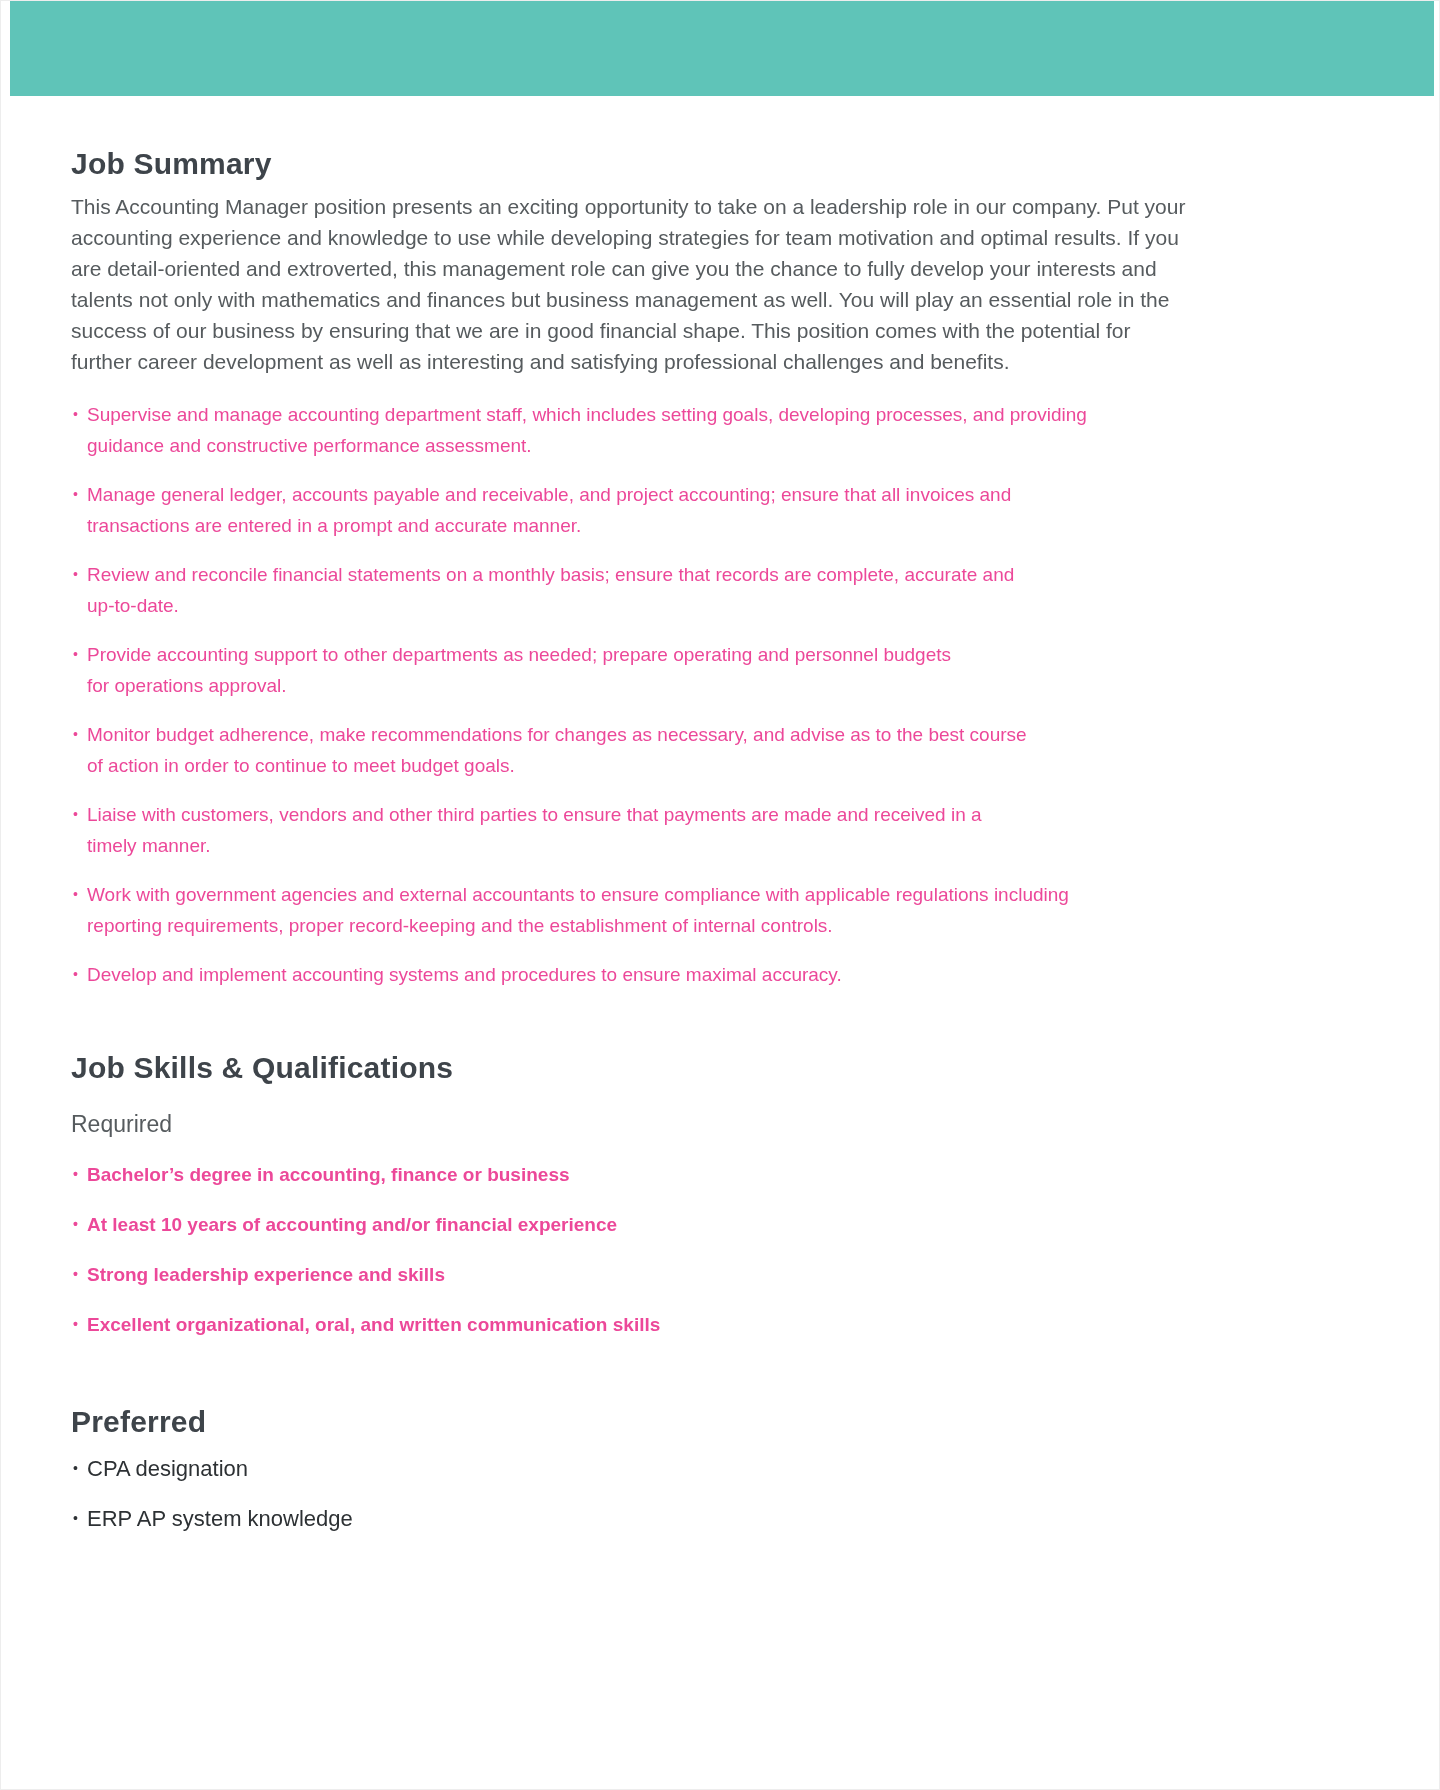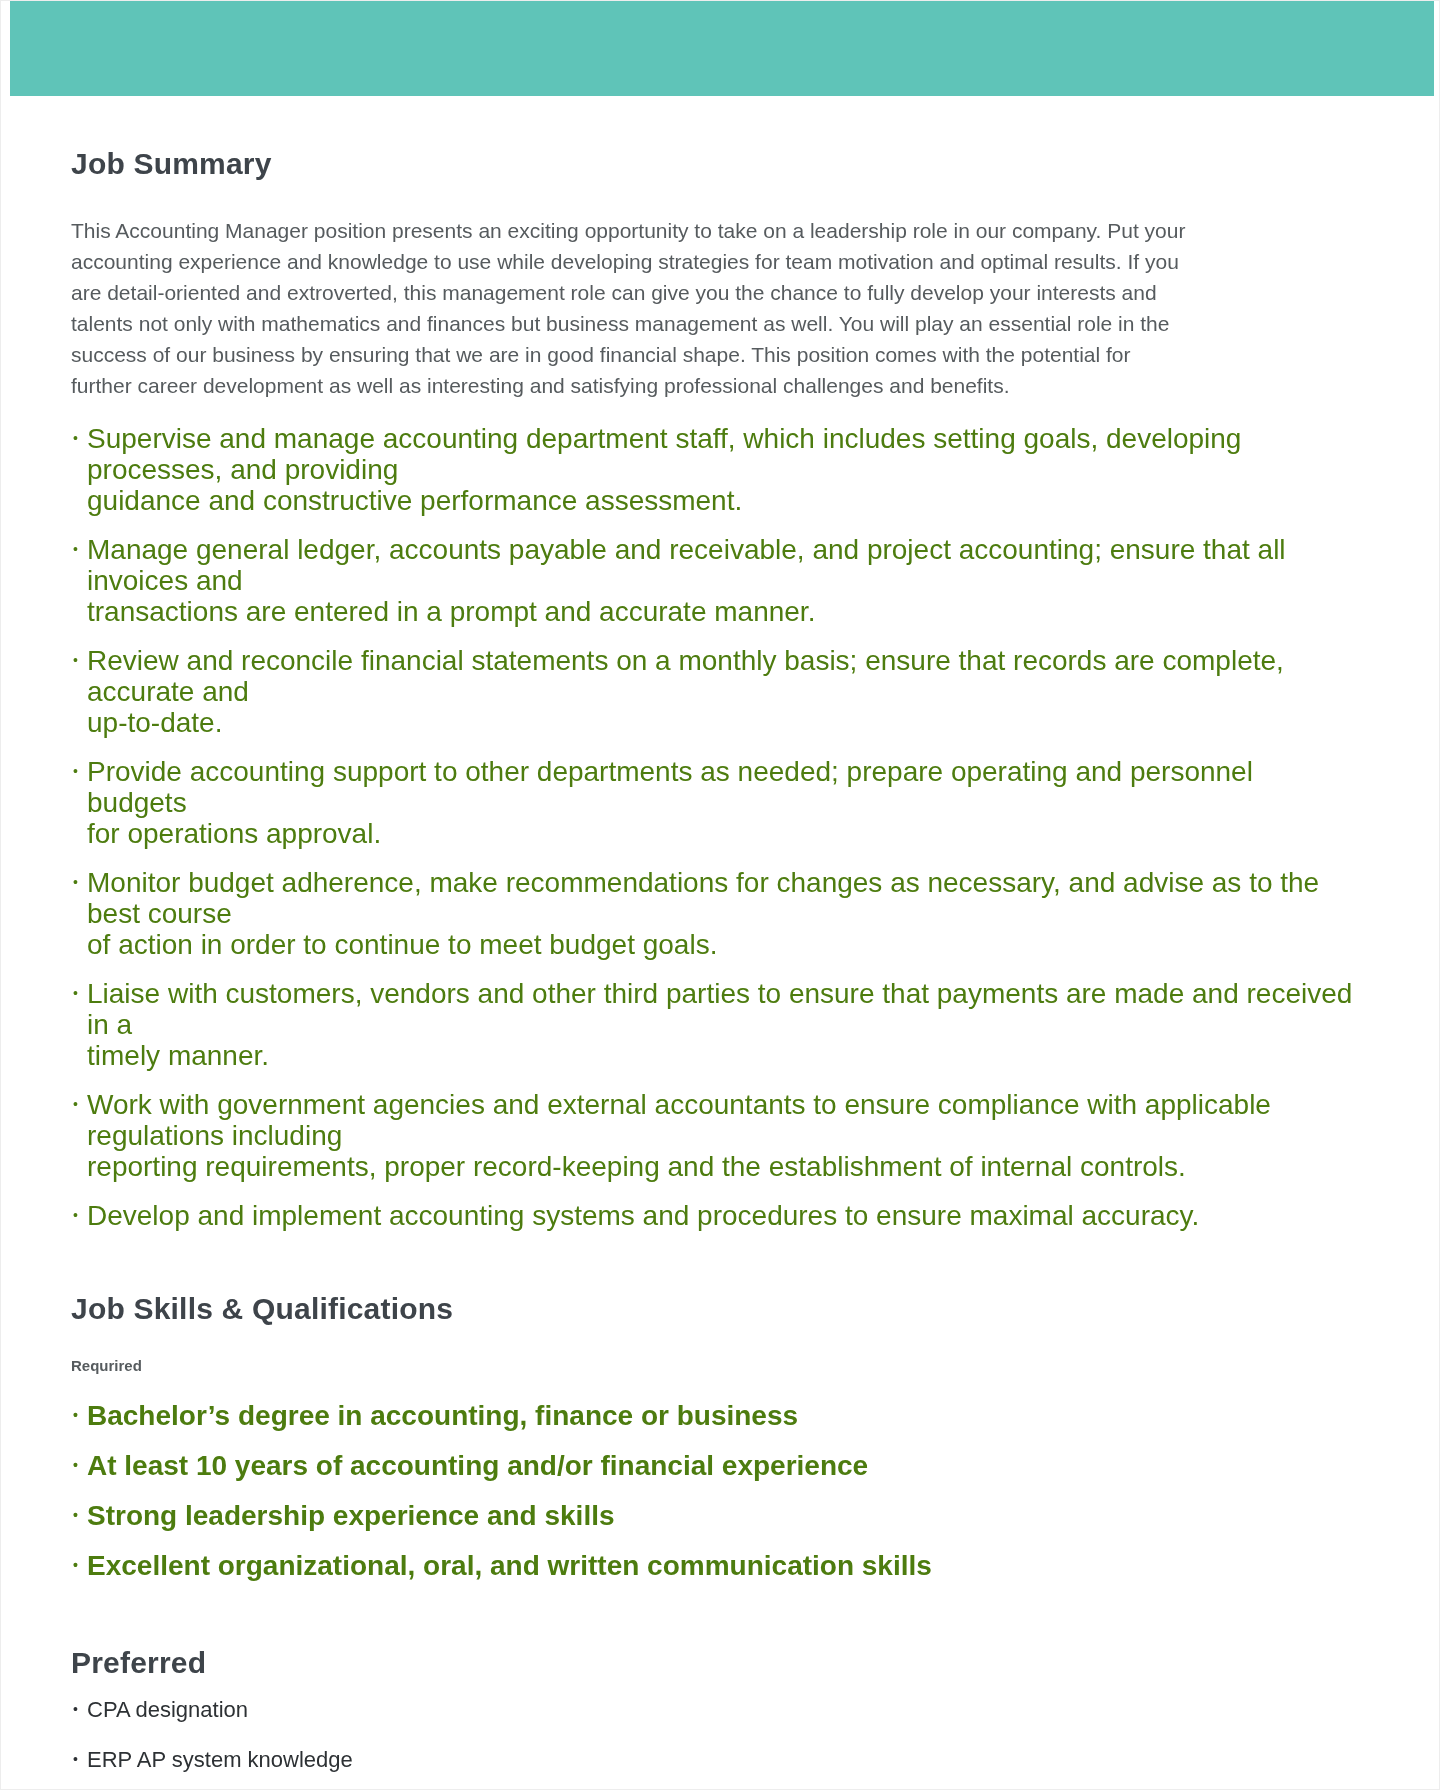--- a/index.html
+++ b/index.html
@@ -30,50 +30,49 @@
     color: #3e444a;
     letter-spacing: 0.2px;
   }
 
   .section-summary .section-title        { margin-top: 48px; }
   .section-responsibilities .section-title { margin-top: 53px; }
   .section-skills .section-title         { margin-top: 58px; }
   .section-preferred .section-title      { margin-top: 62px; }
 
   .paragraph {
-    margin-top: 32px;
+    margin-top: 8px;
     font-size: 21px;
     line-height: 31px;
     color: #565b5e;
     white-space: pre-line;
     max-width: 1295px;
   }
 
   .subtitle {
     margin-top: 22px;
-    font-size: 15px;
+    font-size: 23px;
     line-height: 31px;
     color: #565b5e;
-    font-weight: bold;
   }
 
   .bullet-list {
     list-style: none;
     max-width: 1295px;
   }
   .section-responsibilities .bullet-list { margin-top: 22px; }
   .section-skills .bullet-list           { margin-top: 19px; font-weight: bold; }
   .section-preferred .bullet-list        { margin-top: 12px; }
 
   .bullet {
     position: relative;
     padding-left: 16px;
-    font-size: 28px;
+    font-size: 19px;
     line-height: 31px;
-    color: #4d7c0f;
+    color: #ec4899;
     white-space: pre-line;
     margin-bottom: 18px;
   }
   .section-skills .bullet,
   .section-preferred .bullet { margin-bottom: 19px; }
 
   .bullet::before {
     content: "•";
     position: absolute;
     left: 2px;

